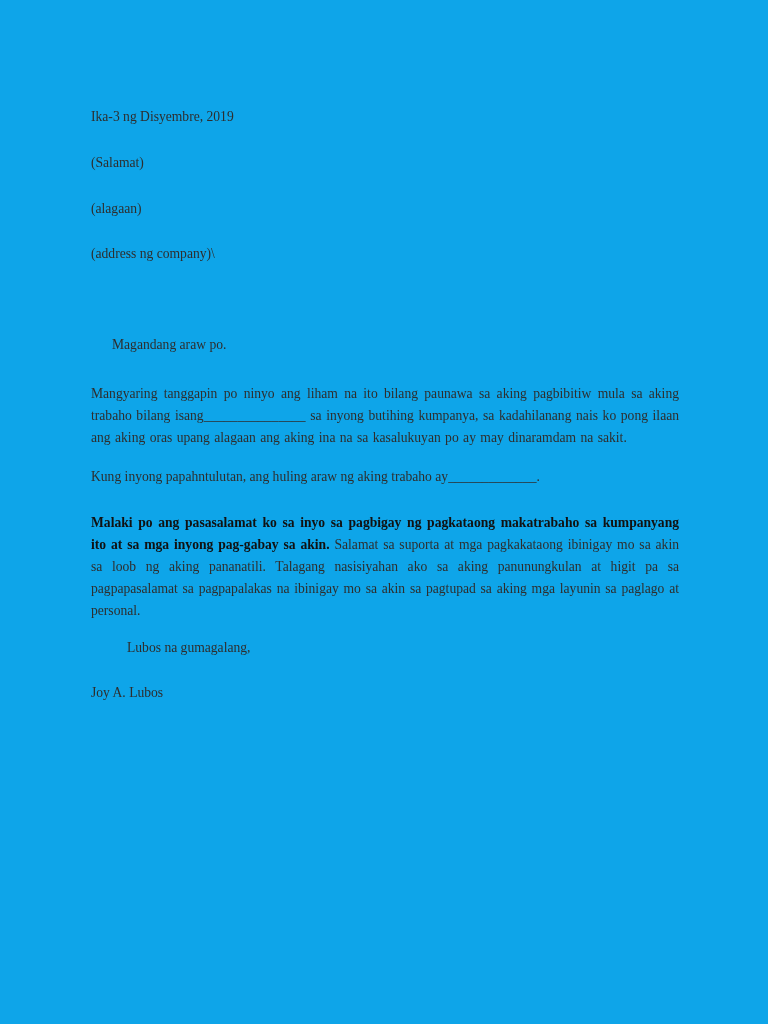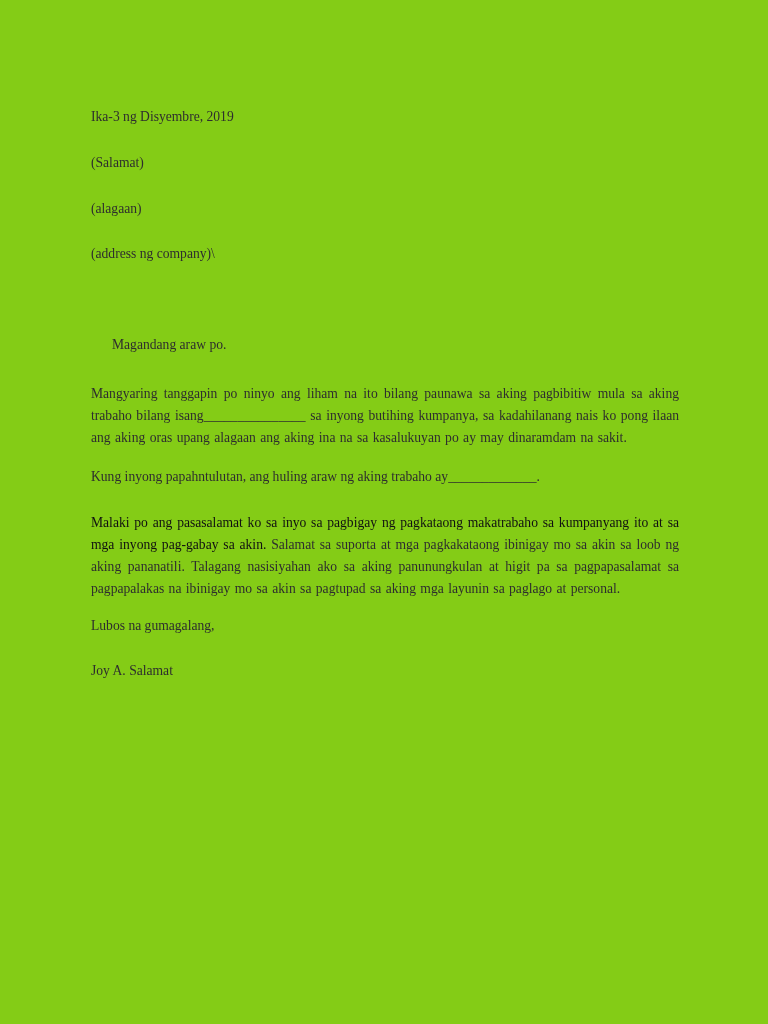--- a/index.html
+++ b/index.html
@@ -4,21 +4,21 @@
 <style>
   html, body {
     margin: 0;
     padding: 0;
     background: #ffffff;
   }
   .page {
     position: relative;
     width: 768px;
     height: 1024px;
-    background: #84cc16;
+    background: #0ea5e9;
     overflow: hidden;
     font-family: "Liberation Serif", "DejaVu Serif", serif;
     color: #2e2e2e;
   }
   .content {
     padding: 79px 89px 0 91px; 
     font-size: 13.6px;
   }
   .header-block {
     line-height: 15.2px;
@@ -39,26 +39,27 @@
     margin-bottom: 20px;
   }
   .last-day-line {
     line-height: 16.8px;
     margin-bottom: 26px;
   }
   .para-3 {
     margin-bottom: 18px;
   }
   .emphasis {
-    font-weight: normal;
+    font-weight: bold;
     color: #111111;
   }
   .closing {
     line-height: 16px;
     margin-bottom: 29px;
+    margin-left: 36px;
   }
   .signature {
     line-height: 16px;
   }
 </style>
 </head>
 <body>
 
 <div class="page">
   <div class="content">
@@ -73,16 +74,16 @@
     <div class="greeting">Magandang araw po.</div>
 
     <p class="para para-1">Mangyaring tanggapin po ninyo ang liham na ito bilang paunawa sa aking pagbibitiw mula sa aking trabaho bilang isang_______________ sa inyong butihing kumpanya, sa kadahilanang nais ko pong ilaan ang aking oras upang alagaan ang aking ina na sa kasalukuyan po ay may dinaramdam  na sakit.</p>
 
     <div class="last-day-line">Kung inyong papahntulutan, ang huling araw ng aking trabaho ay_____________.</div>
 
     <p class="para para-3"><span class="emphasis">Malaki po ang pasasalamat ko sa inyo sa pagbigay ng pagkataong makatrabaho sa kumpanyang ito at sa mga inyong pag-gabay sa akin.</span><span> Salamat sa suporta at mga pagkakataong ibinigay mo sa akin sa loob ng aking pananatili. Talagang nasisiyahan ako sa aking panunungkulan at higit pa sa pagpapasalamat sa pagpapalakas na ibinigay mo sa akin sa pagtupad sa aking mga layunin sa paglago at personal.</span></p>
 
     <div class="closing">Lubos na gumagalang,</div>
 
-    <div class="signature">Joy A. Salamat</div>
+    <div class="signature">Joy A. Lubos</div>
 
   </div>
 </div>
 
 </body></html>

